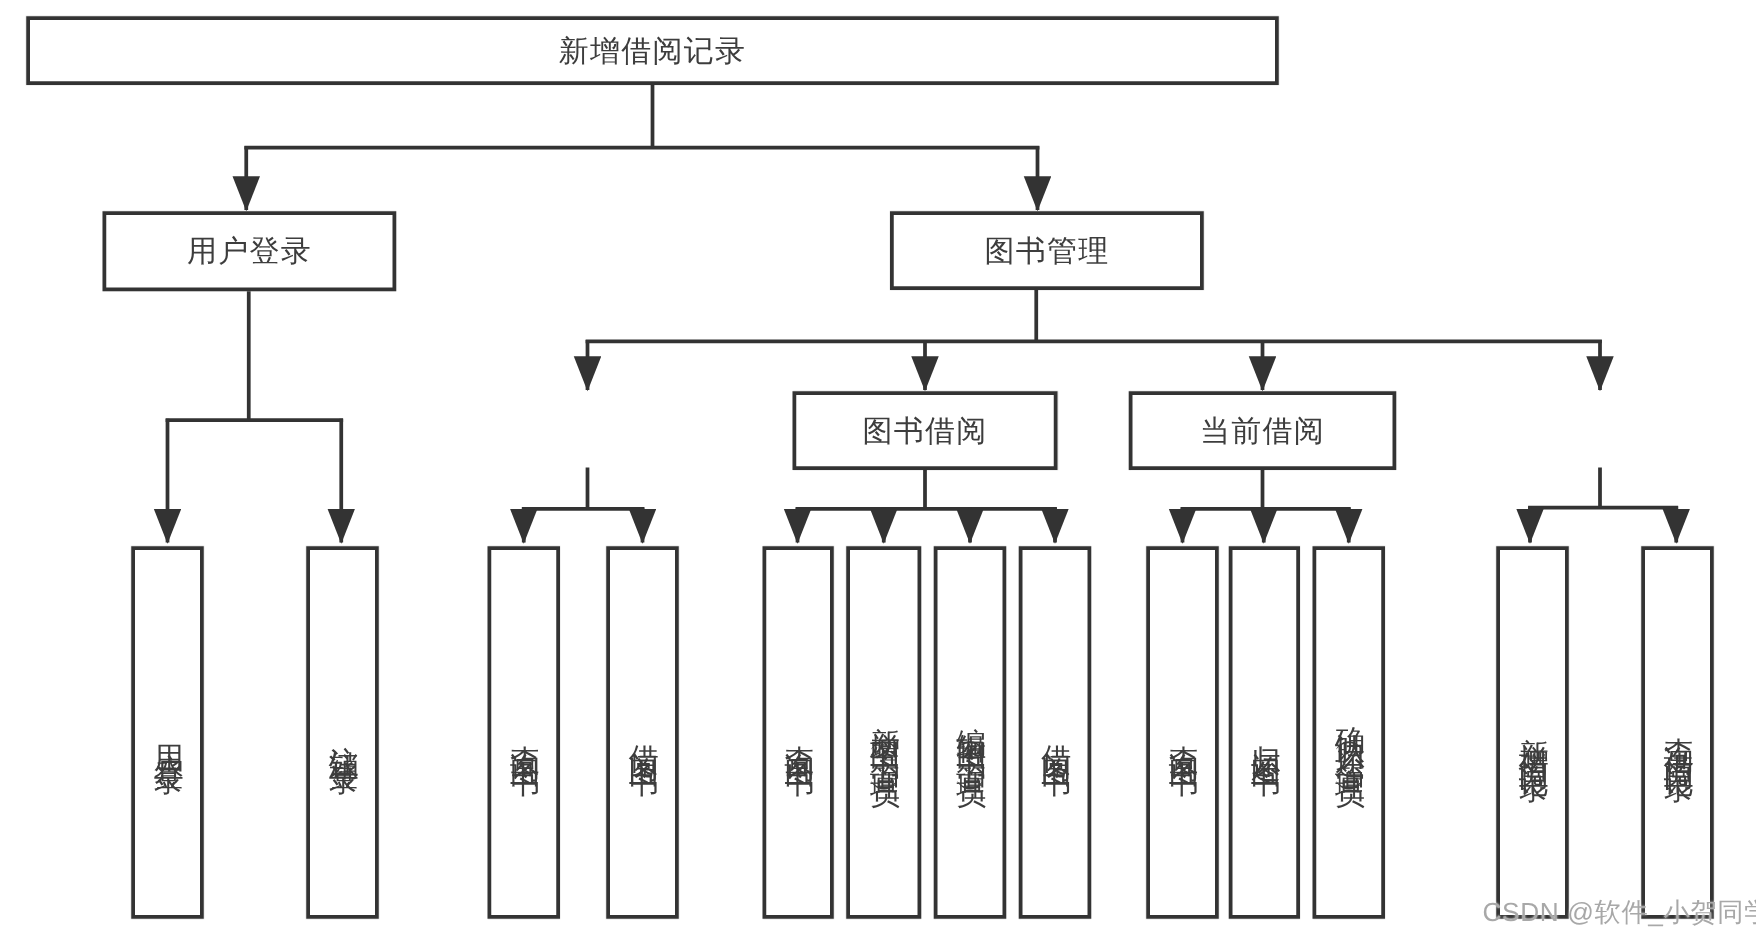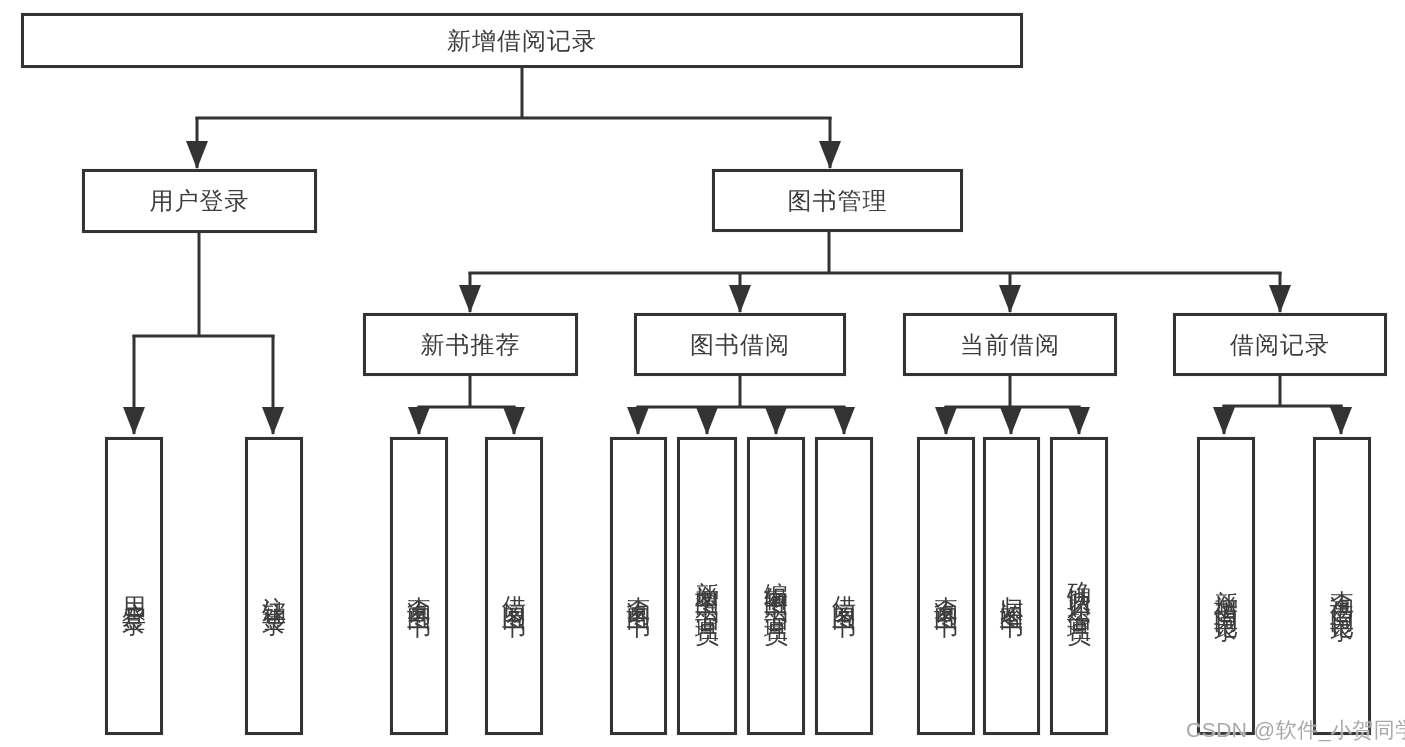--- a/index.html
+++ b/index.html
@@ -107,24 +107,22 @@
       <path d="M1224,405 V434" marker-end="url(#arrow)"></path>
       <path d="M1341,405 V434" marker-end="url(#arrow)"></path>
     </g>
   </svg>
 
   <div class="node h-node" style="left:21px;top:13px;width:1002px;height:55px">新增借阅记录</div>
 
   <div class="node h-node" style="left:82px;top:169px;width:235px;height:64px">用户登录</div>
   <div class="node h-node" style="left:712px;top:169px;width:251px;height:63px">图书管理</div>
 
-  <div class="node h-node" style="left:363px;top:313px;width:215px;height:63px">新书推荐</div>
   <div class="node h-node" style="left:903px;top:313px;width:214px;height:63px">当前借阅</div>
   <div class="node h-node" style="left:634px;top:313px;width:212px;height:63px">图书借阅</div>
-  <div class="node h-node" style="left:1173px;top:313px;width:214px;height:63px">借阅记录</div>
 
   <div class="node v-node" style="left:105px;top:437px;width:58px;height:298px">用户登录</div>
   <div class="node v-node" style="left:245px;top:437px;width:58px;height:298px">注销登录</div>
 
   <div class="node v-node" style="left:390px;top:437px;width:58px;height:298px">查询图书</div>
   <div class="node v-node" style="left:485px;top:437px;width:58px;height:298px">借阅图书</div>
 
   <div class="node v-node" style="left:610px;top:437px;width:57px;height:298px">查询图书</div>
   <div class="node v-node" style="left:677px;top:437px;width:60px;height:298px">新增图书（管理员）</div>
   <div class="node v-node" style="left:747px;top:437px;width:58px;height:298px">编辑图书（管理员）</div>

